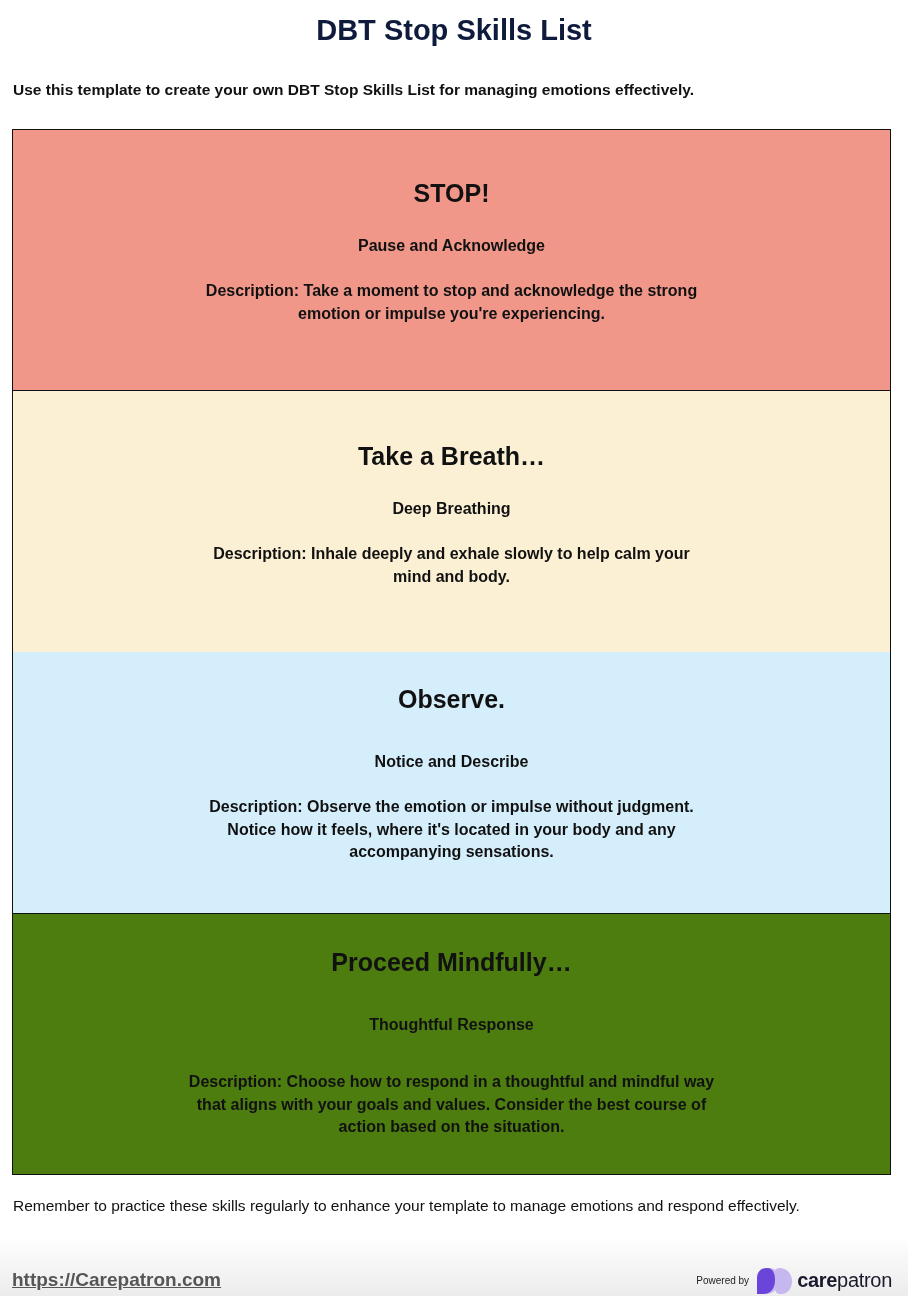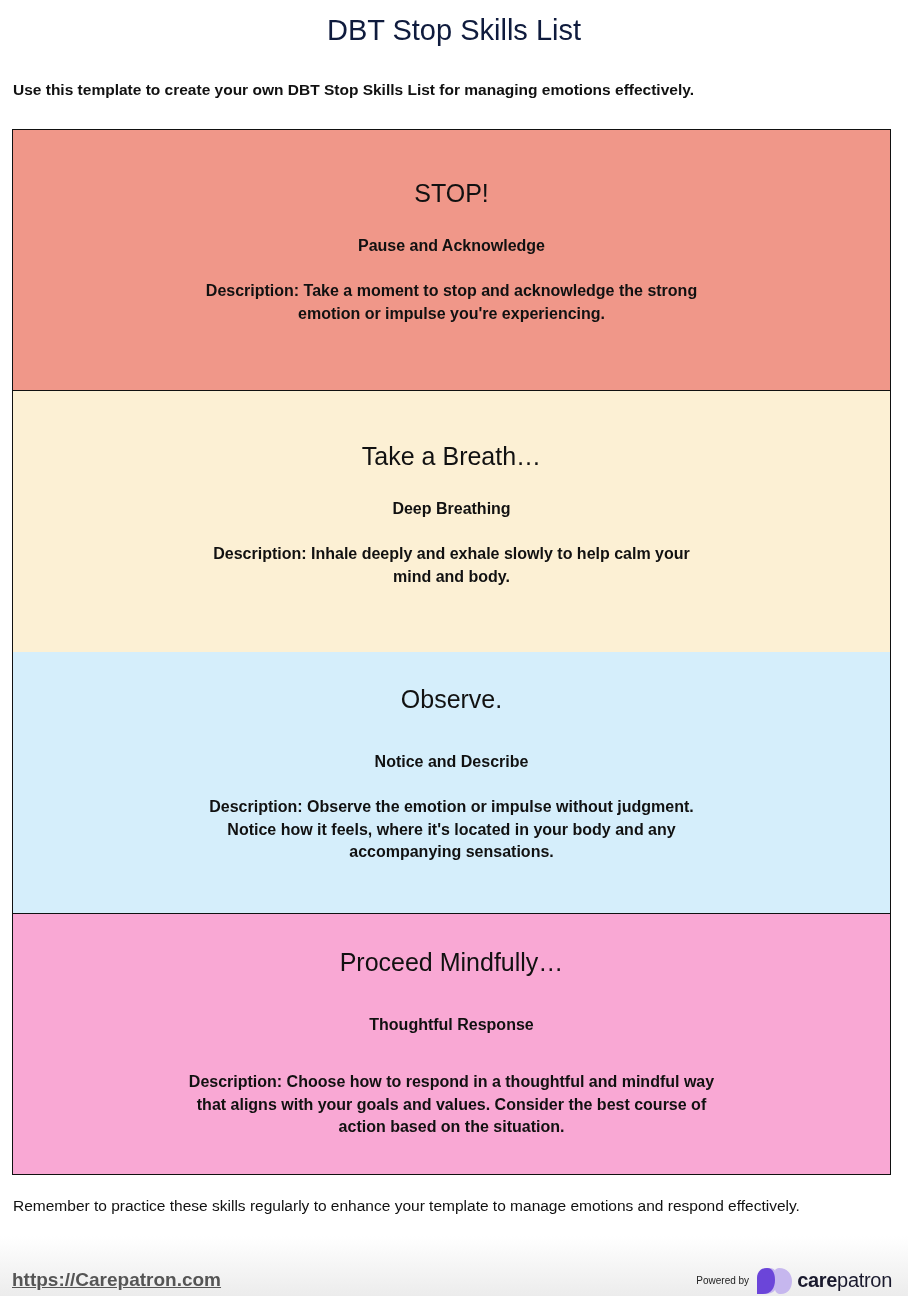--- a/index.html
+++ b/index.html
@@ -10,21 +10,21 @@
       font-family: "Liberation Sans", sans-serif;
       color: #111111;
       position: relative;
       overflow: hidden;
     }
     .page-title {
       position: absolute;
       top: 10px; left: 0; width: 908px;
       text-align: center;
       font-size: 29px;
-      font-weight: normal;
+      font-weight: bold;
       color: #0f1b3d;
       line-height: 40px;
     }
     .intro {
       position: absolute;
       top: 80px; left: 13px;
       font-size: 15.5px;
       font-weight: bold;
       color: #111;
       line-height: 20px;
@@ -37,21 +37,21 @@
     }
     .skill {
       box-sizing: border-box;
       width: 100%;
       text-align: center;
       position: relative;
     }
     .skill.b-top { border-top: 1.5px solid #111; }
     .skill-title {
       font-size: 25px;
-      font-weight: normal;
+      font-weight: bold;
       color: #111;
       line-height: 30px;
       position: absolute; left: 0; width: 100%;
     }
     .skill-sub {
       font-size: 16px;
       font-weight: bold;
       color: #111;
       line-height: 20px;
       position: absolute; left: 0; width: 100%;
@@ -126,21 +126,21 @@
   <div class="skill b-top" style="height:262px;background:#fcf0d4;">
     <div class="skill-title" style="top:50px;">Take a Breath…</div>
     <div class="skill-sub" style="top:108px;">Deep Breathing</div>
     <div class="skill-desc" style="top:152px;width:480px;">Description: Inhale deeply and exhale slowly to help calm your mind and body.</div>
   </div>
   <div class="skill" style="height:261px;background:#d5eefb;">
     <div class="skill-title" style="top:32px;">Observe.</div>
     <div class="skill-sub" style="top:100px;">Notice and Describe</div>
     <div class="skill-desc" style="top:144px;width:520px;">Description: Observe the emotion or impulse without judgment. Notice how it feels, where it's located in your body and any accompanying sensations.</div>
   </div>
-  <div class="skill b-top" style="height:261px;background:#f9a8d4;">
+  <div class="skill b-top" style="height:261px;background:#4d7c0f;">
     <div class="skill-title" style="top:33px;">Proceed Mindfully…</div>
     <div class="skill-sub" style="top:101px;">Thoughtful Response</div>
     <div class="skill-desc" style="top:145px;width:530px;margin-top:12px;">Description: Choose how to respond in a thoughtful and mindful way that aligns with your goals and values. Consider the best course of action based on the situation.</div>
   </div>
 </div>
 
 <div class="closing">Remember to practice these skills regularly to enhance your template to manage emotions and respond effectively.</div>
 
 <div class="footer">
   <a class="footer-link">https://Carepatron.com</a>

